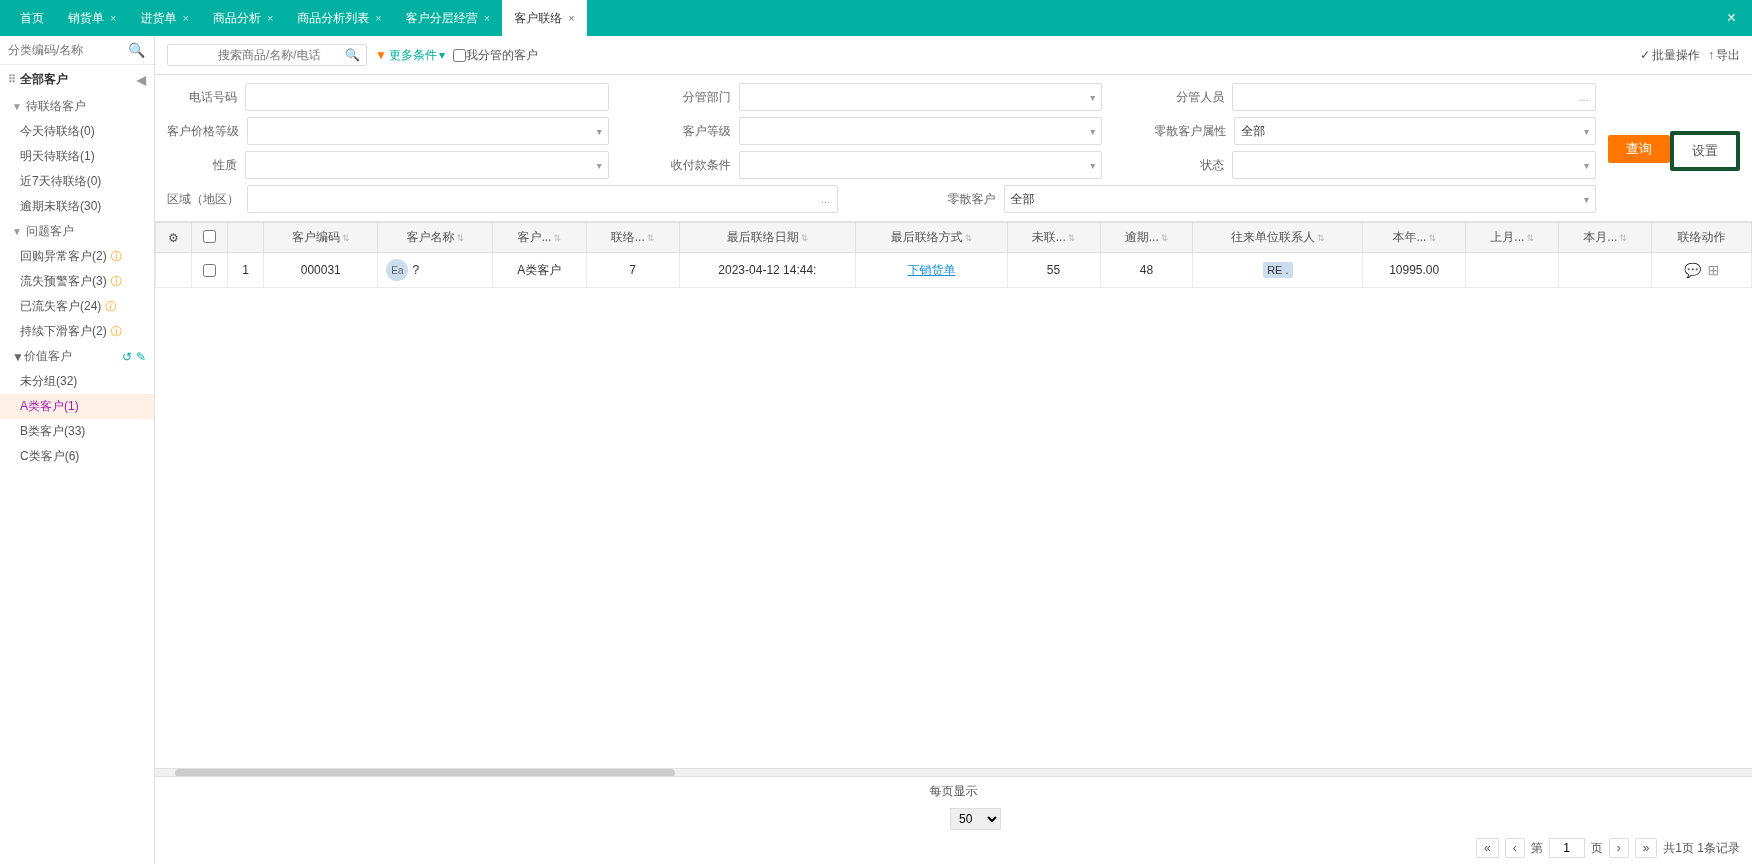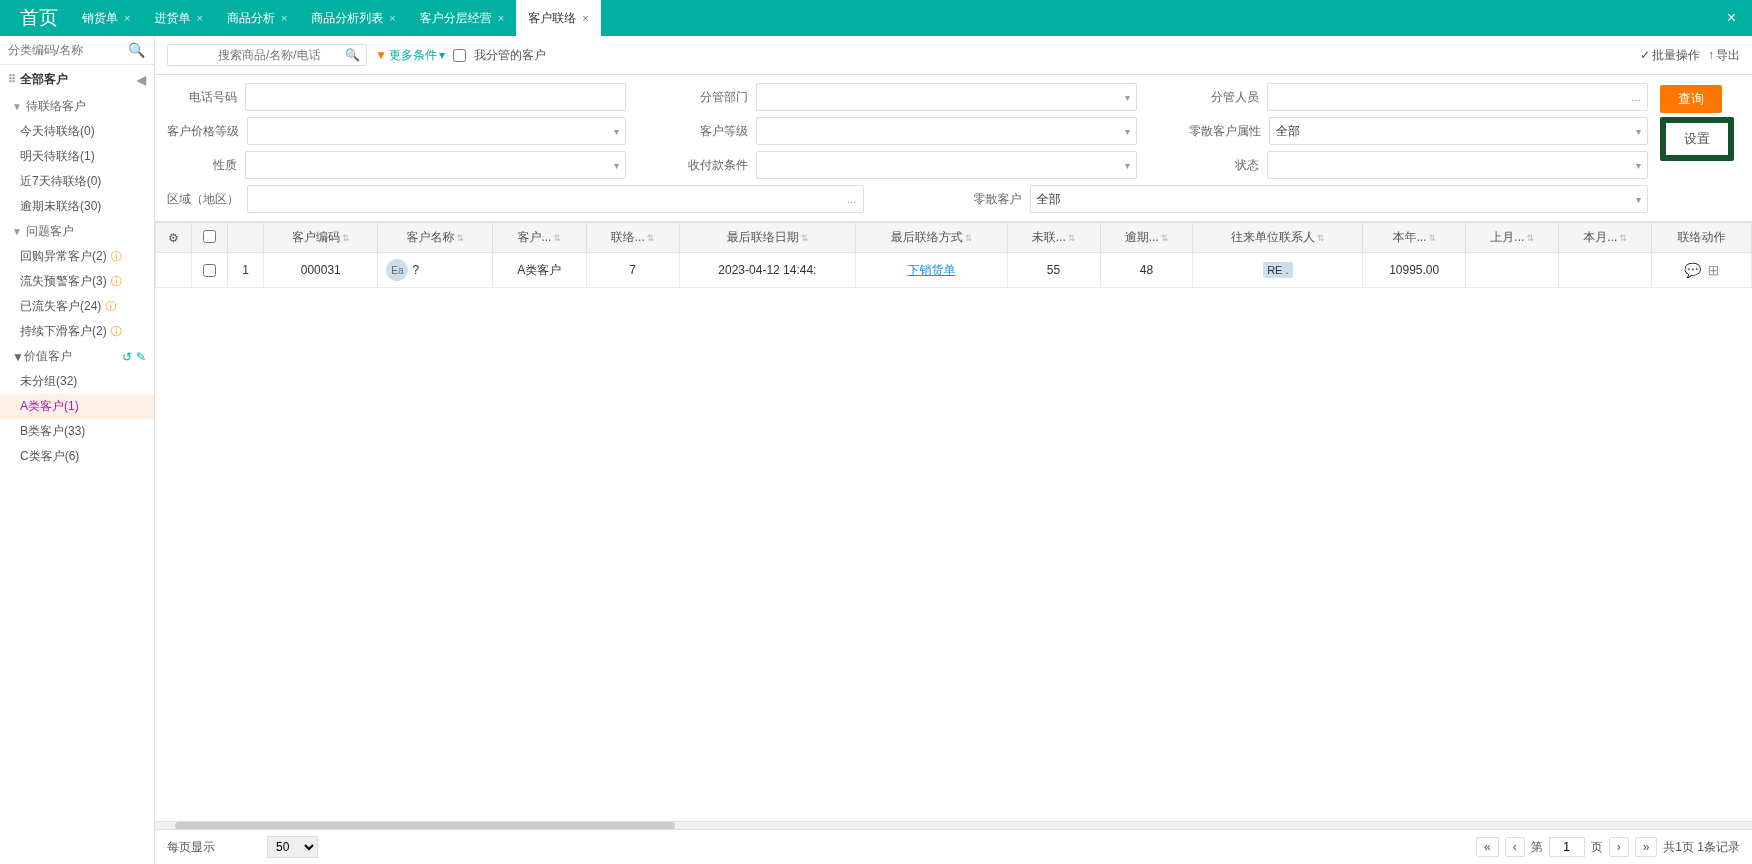--- a/index.html
+++ b/index.html
@@ -29,21 +29,21 @@
       color: #333;
     }
     .nav-tab .close-x {
       margin-left: 6px;
       font-size: 11px;
       opacity: 0.7;
     }
     .nav-home {
       padding: 0 12px;
       color: white;
-      font-size: 19px;
+      font-size: 12px;
       cursor: pointer;
     }
     .nav-close-all {
       margin-left: auto;
       color: white;
       cursor: pointer;
       font-size: 16px;
       padding: 0 8px;
     }
 
@@ -178,21 +178,21 @@
       display: flex;
       align-items: center;
       color: #00b0a0;
       cursor: pointer;
       gap: 2px;
       font-size: 12px;
     }
     .filter-checkbox-wrap {
       display: flex;
       align-items: center;
-      gap: 8px;
+      gap: 0;
       color: #555;
     }
     .filter-actions {
       margin-left: auto;
       display: flex;
       gap: 8px;
     }
     .btn-batch {
       color: #555;
       cursor: pointer;
@@ -273,21 +273,21 @@
       color: white;
       border: none;
       padding: 5px 18px;
       border-radius: 2px;
       cursor: pointer;
       font-size: 13px;
     }
     .btn-settings {
       background: white;
       color: #555;
-      border: 6px solid #14532d;
+      border: 4px solid #14532d;
       padding: 7px 18px;
       border-radius: 2px;
       cursor: pointer;
       font-size: 13px;
       margin-top: 4px;
     }
 
     
     .table-container {
       flex: 1;
@@ -331,20 +331,21 @@
     
     .bottom-bar {
       background: white;
       border-top: 1px solid #e0e0e0;
       padding: 6px 12px;
       display: flex;
       align-items: center;
       gap: 8px;
       font-size: 12px;
       color: #555;
+      flex-direction: column;
     }
     .scroll-bar-wrap {
       background: #f0f0f0;
       height: 8px;
       border-top: 1px solid #e0e0e0;
     }
     .scroll-bar-inner {
       background: #ccc;
       height: 8px;
       width: 500px;
@@ -634,21 +635,21 @@
             <div class="filter-cell">
               <span class="filter-label">零散客户</span>
               <div class="filter-select">
                 <span>全部</span>
                   <span class="arrow">▾</span>
               </div>
             </div>
           </div>
         </div>
 
-        <div style="display:flex; flex-direction:column; align-items:flex-start; justify-content:flex-start; padding-top:2px; min-width:80px;">
+        <div style="display:flex; flex-direction:row; align-items:center; justify-content:flex-start; padding-top:2px; min-width:80px;">
           <button class="btn-query">查询</button>
           <button class="btn-settings">设置</button>
         </div>
       </div>
     </div>
 
     <div class="table-container">
       <table>
         <thead>
           <tr>

